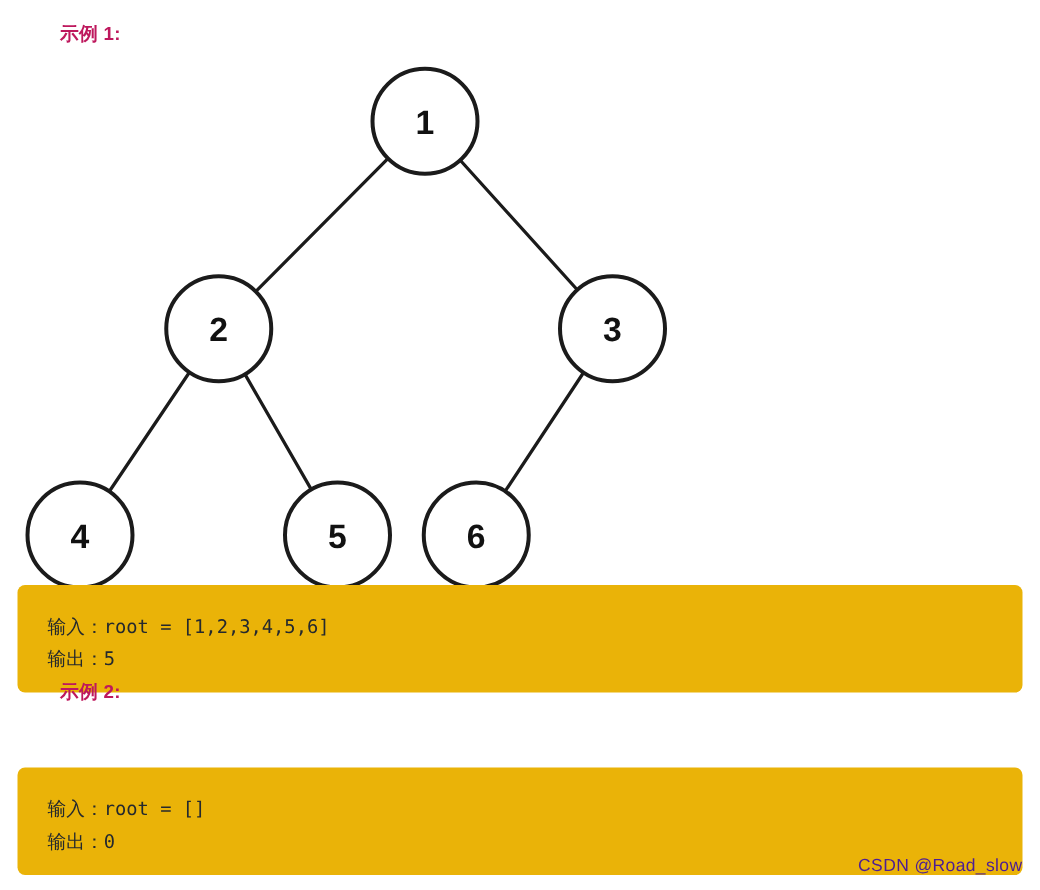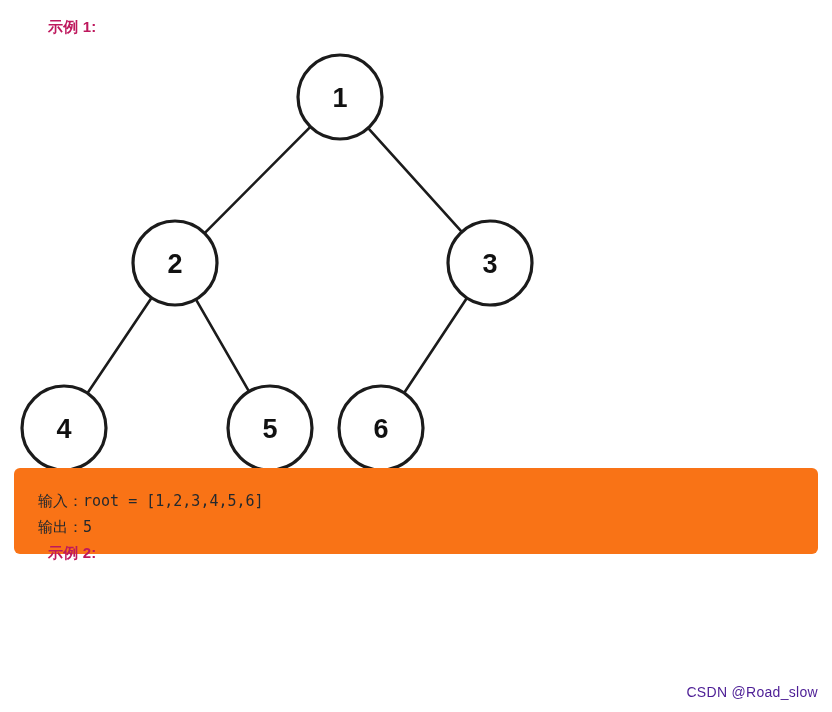--- a/index.html
+++ b/index.html
@@ -42,21 +42,21 @@
     height: 430px;
   }
   .tree-figure svg {
     display: block;
   }
 
   .code-block {
     position: absolute;
     left: 14px;
     width: 804px;
-    background: #f97316;
+    background: #eab308;
     border-radius: 6px;
     box-sizing: border-box;
     padding: 20px 24px 22px 24px;
   }
   #code-block-1 { top: 468px; height: 86px; }
   #code-block-2 { top: 614px; height: 86px; }
 
   .code-line {
     font-family: "DejaVu Sans Mono", "Liberation Mono", monospace;
     font-size: 15px;
@@ -140,16 +140,20 @@
     </svg>
   </div>
 
   <div class="code-block" id="code-block-1">
     <div class="code-line">输入：root = [1,2,3,4,5,6]</div>
     <div class="code-line">输出：5</div>
   </div>
 
   <div class="example-heading" id="heading-2">示例 2:</div>
 
+  <div class="code-block" id="code-block-2">
+    <div class="code-line">输入：root = []</div>
+    <div class="code-line">输出：0</div>
+  </div>
 
   <div class="watermark">CSDN @Road_slow</div>
 
 </div>
 
 </body></html>

